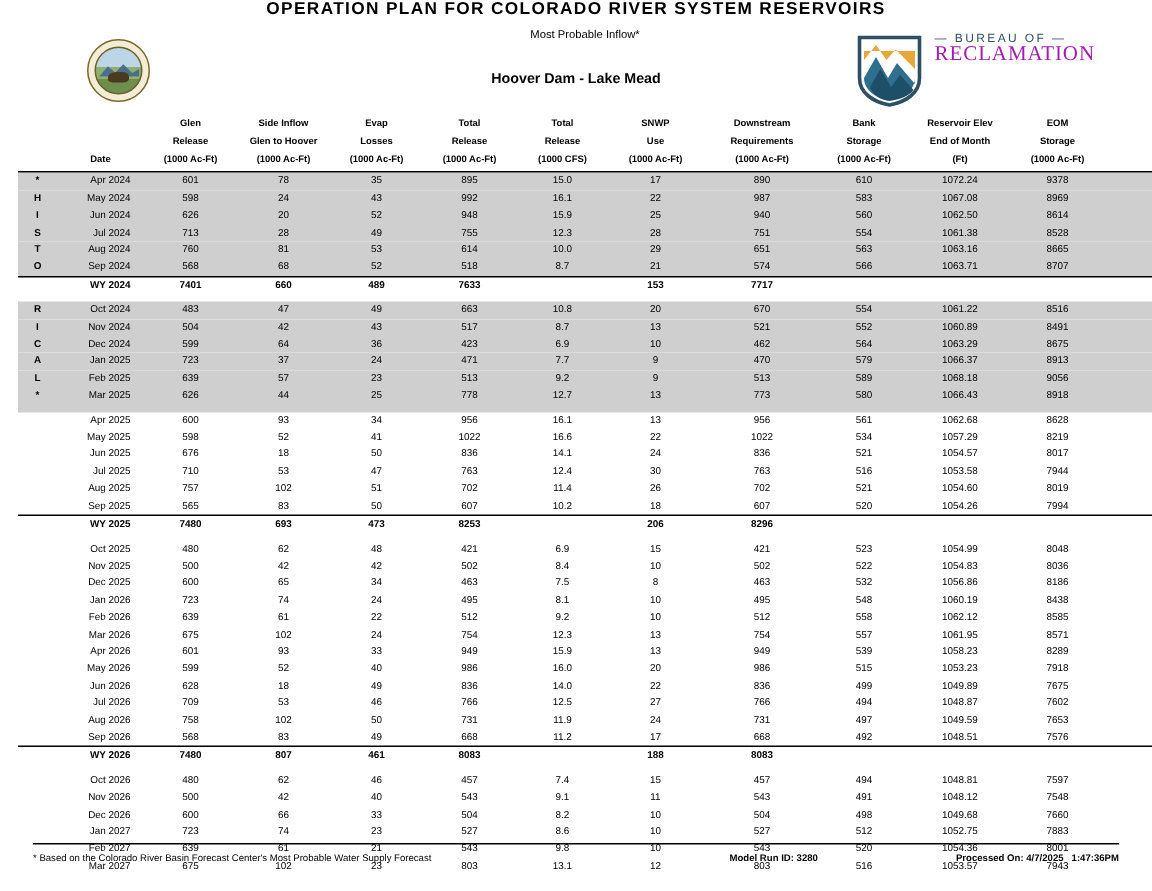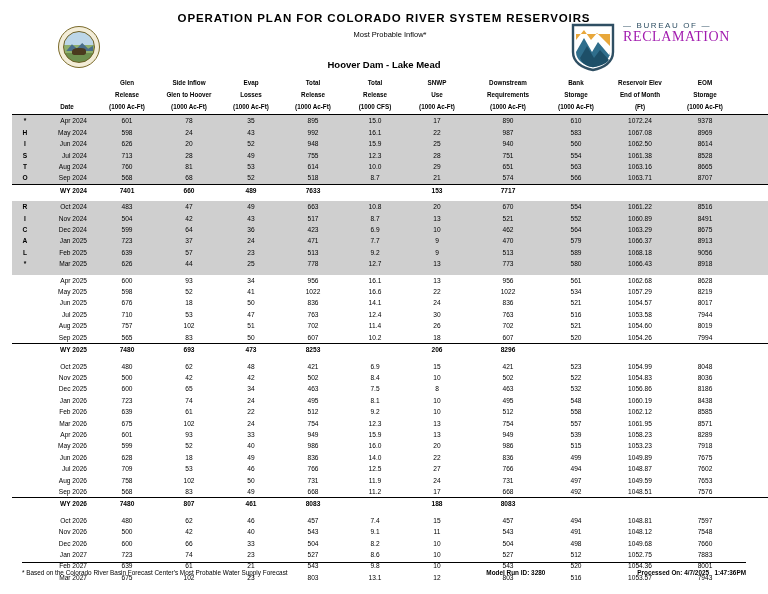--- a/index.html
+++ b/index.html
@@ -7,21 +7,21 @@
     width:768px;height:594px;
     background:#ffffff;
     font-family:"Liberation Sans", sans-serif;
     color:#000;
     overflow:hidden;
   }
   .page{position:relative;width:768px;height:594px;}
 
   
   .header{position:relative;height:78px;}
-  .titles{text-align:center;padding-top:12px;}
+  .titles{text-align:center;}
   .t1{font-size:11.5px;font-weight:bold;letter-spacing:0.9px;}
   .t2{font-size:10.5px;font-weight:bold;margin-top:7px;}
   .t3{font-size:7.5px;margin-top:6px;margin-left:12px;}
   .t4{font-size:9.5px;font-weight:bold;margin-top:20px;}
 
   
   .seal{position:absolute;left:58px;top:26px;width:42px;height:42px;}
   .seal .ring{position:absolute;inset:0;border-radius:50%;background:#f3edd8;border:1.6px solid #7a6a2a;}
   .seal .inner{position:absolute;left:5px;top:5px;right:5px;bottom:5px;border-radius:50%;
     background:linear-gradient(#bcd6e8 0 42%, #8faf6e 42% 70%, #6d8f4e 70% 100%);

